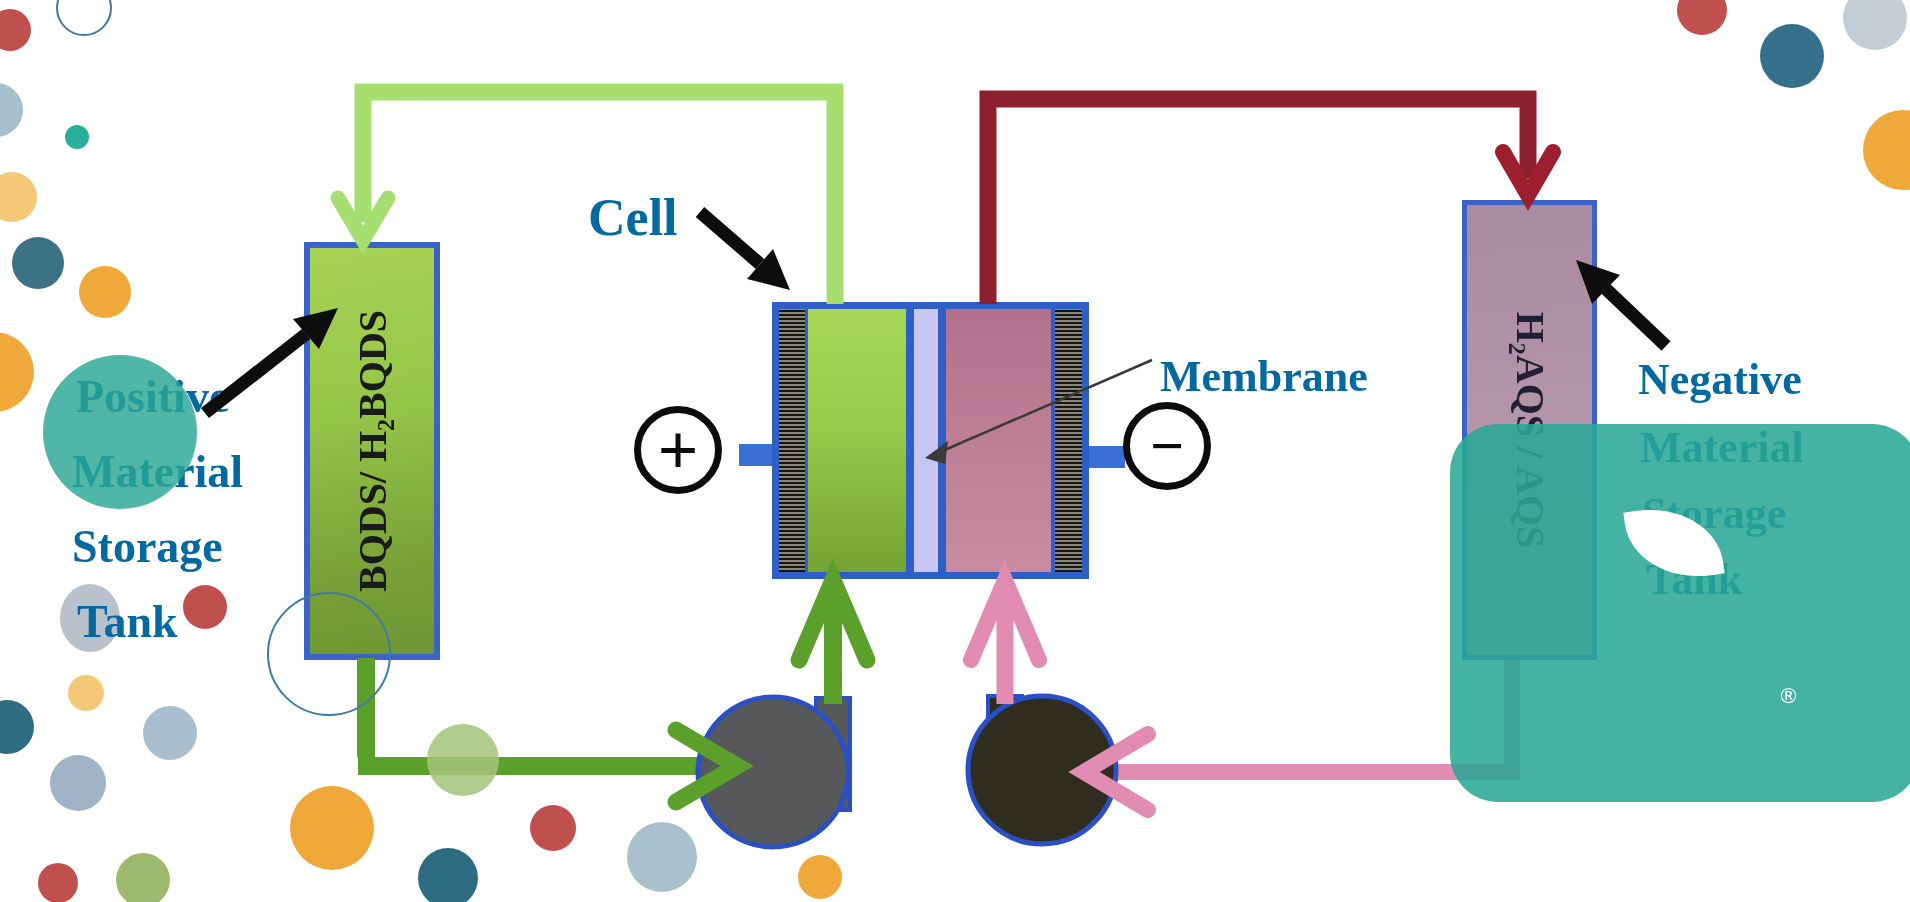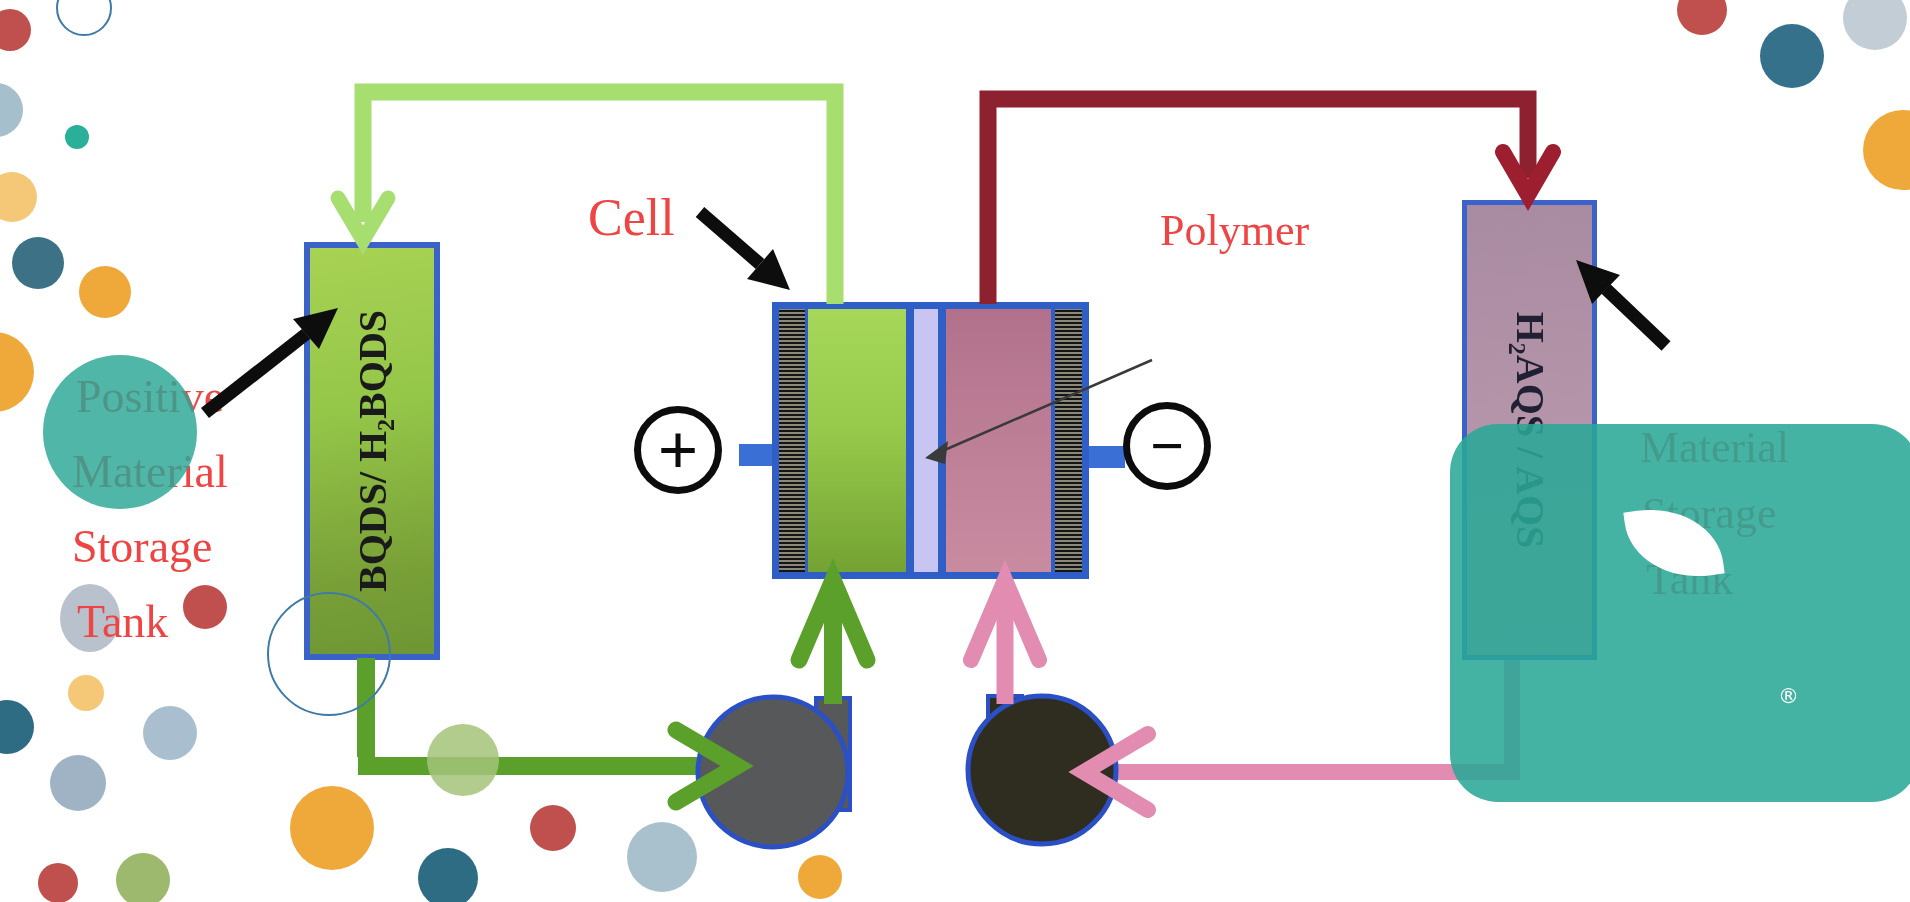--- a/index.html
+++ b/index.html
@@ -1,20 +1,20 @@
 <!DOCTYPE html>
 <html><head>
 <meta charset="utf-8">
 <style>
   html,body{margin:0;padding:0;background:#fff;}
   #canvas{position:relative;width:1910px;height:902px;background:#ffffff;overflow:hidden;
           font-family:"Liberation Serif","DejaVu Serif",serif;}
   .abs{position:absolute;}
   .dot{position:absolute;border-radius:50%;}
-  .lbl{position:absolute;font-weight:400;color:#ef4444;white-space:nowrap;}
+  .lbl{position:absolute;font-weight:700;color:#0369a1;white-space:nowrap;}
   
   .tank{position:absolute;box-sizing:border-box;border:6px solid #3a62c8;}
   #pos-tank{left:304px;top:242px;width:136px;height:418px;
     background:linear-gradient(170deg,#a8d254 0%,#94c648 40%,#789f37 80%,#6d9634 100%);}
   #neg-tank{left:1462px;top:200px;width:135px;height:460px;border-width:5px;
     background:linear-gradient(175deg,#a98ba1 0%,#b394a9 45%,#bb9bae 100%);}
   .tank-text{position:absolute;left:50%;top:50%;font-weight:700;color:#1a1a1a;
     white-space:nowrap;font-size:40px;}
   #pos-tank .tank-text{transform:translate(-50%,-50%) rotate(-90deg);}
   #neg-tank .tank-text{transform:translate(-50%,-50%) rotate(90deg);color:#201f33;}
@@ -132,27 +132,28 @@
 
   <div class="terminal z3" style="left:634px;top:406px">
     <span>+</span>
   </div>
   <div class="terminal z3" style="left:1123px;top:402px">
     <span style="font-size:60px">−</span>
   </div>
 
   <div class="lbl z5" style="left:588px;top:188px;font-size:52px">Cell</div>
 
-  <div class="lbl z5" style="left:1160px;top:205px;font-size:44px">Polymer</div>
+  <div class="lbl z5" style="left:1160px;top:351px;font-size:44px">Membrane</div>
 
   <div class="lbl z3" style="left:76px;top:370px;font-size:46px">Positive</div>
   <div class="lbl z3" style="left:72px;top:445px;font-size:46px">Material</div>
   <div class="lbl z3" style="left:72px;top:520px;font-size:46px">Storage</div>
   <div class="lbl z3" style="left:77px;top:595px;font-size:46px">Tank</div>
 
+  <div class="lbl z3" style="left:1638px;top:354px;font-size:44px">Negative</div>
   <div class="lbl z3" style="left:1640px;top:422px;font-size:44px">Material</div>
   <div class="lbl z3" style="left:1642px;top:488px;font-size:44px">Storage</div>
   <div class="lbl z3" style="left:1646px;top:554px;font-size:44px">Tank</div>
 
   <div id="sb-box" class="abs z6"></div>
   <div id="sb-leaf" class="abs z7"></div>
   <div id="sb-reg" class="abs z7">®</div>
 
   <div class="dot z8" style="left:-11px;top:9px;width:42px;height:42px;background:#c0504d"></div>
   <div class="outline-circle z8" style="left:56px;top:-20px;width:52px;height:52px"></div>

